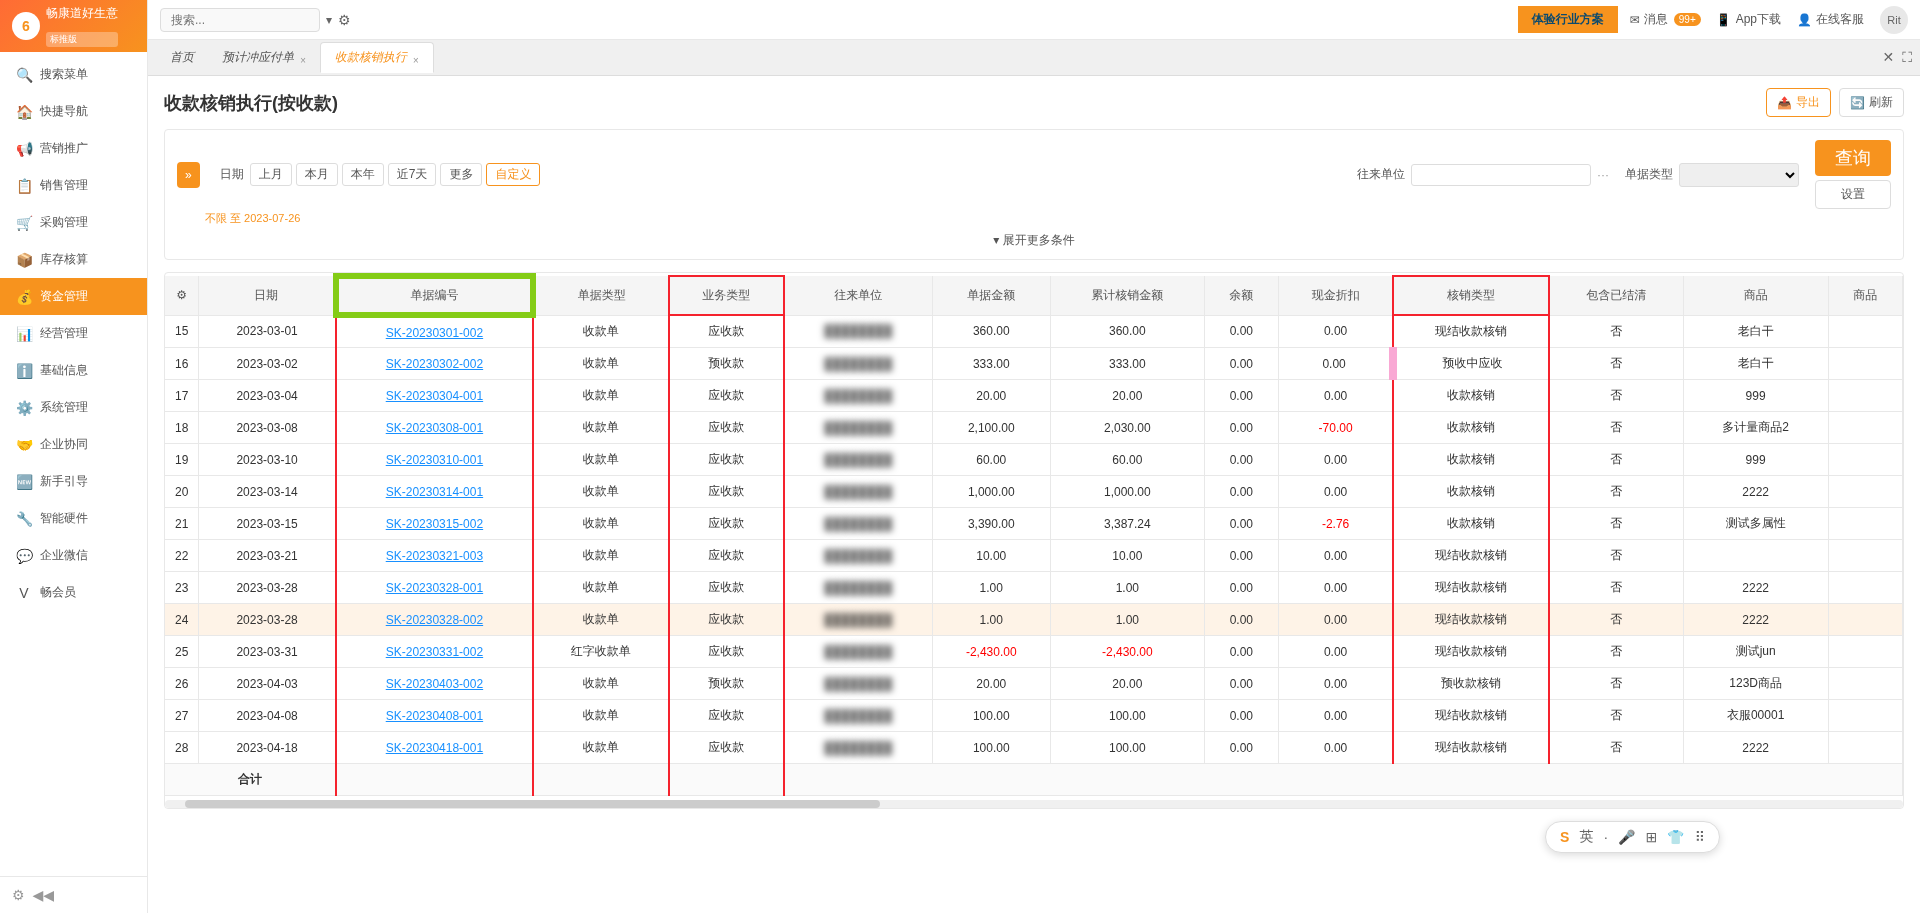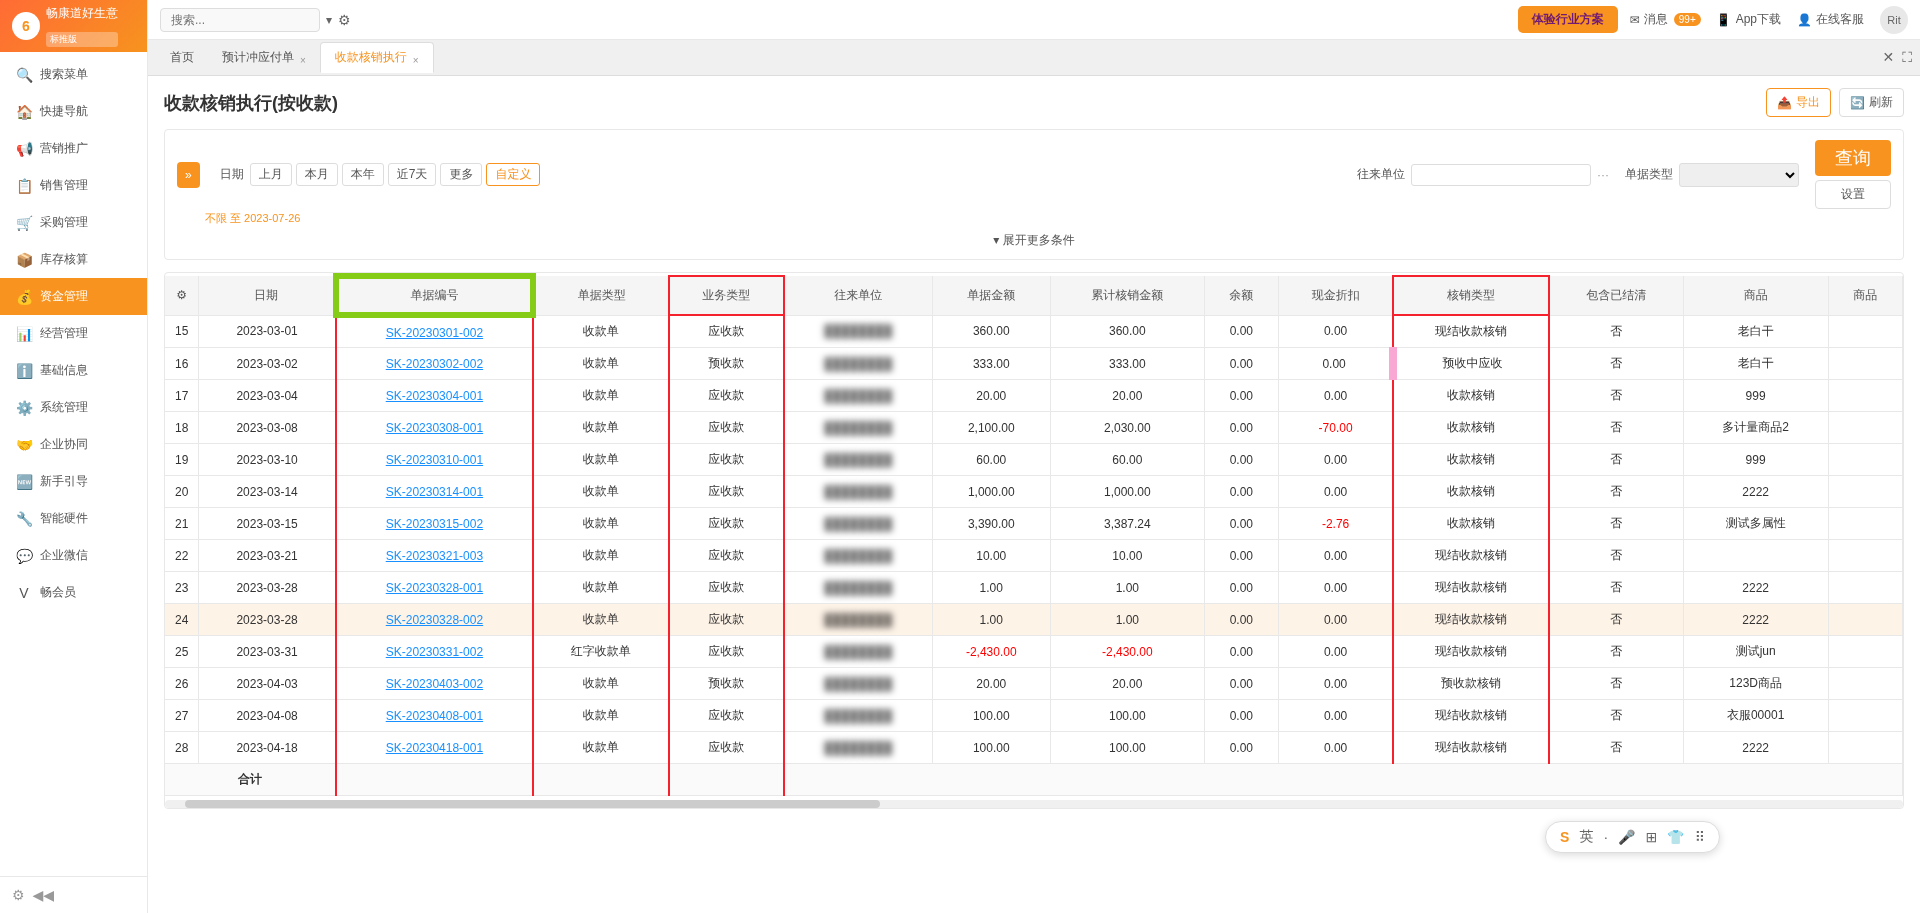--- a/index.html
+++ b/index.html
@@ -20,31 +20,31 @@
 
     
     .main { flex: 1; display: flex; flex-direction: column; overflow: hidden; }
 
     
     .top-header { height: 40px; background: #fff; border-bottom: 1px solid #e8e8e8; display: flex; align-items: center; padding: 0 12px; gap: 12px; }
     .header-input-area { display: flex; align-items: center; gap: 6px; flex: 1; }
     .header-input { border: 1px solid #ddd; border-radius: 4px; padding: 4px 10px; font-size: 12px; width: 160px; color: #999; }
     .header-dropdown-btn { cursor: pointer; color: #666; }
     .header-gear { cursor: pointer; font-size: 14px; color: #666; }
-    .header-solution-btn { background: #f7931e; color: #701a75; border: none; border-radius: 5px; padding: 5px 14px; font-size: 12px; cursor: pointer; font-weight: bold; }
+    .header-solution-btn { background: #f7931e; color: #0c4a6e; border: none; border-radius: 0; padding: 5px 14px; font-size: 12px; cursor: pointer; font-weight: bold; }
     .header-right { display: flex; align-items: center; gap: 16px; margin-left: auto; }
     .header-notification { display: flex; align-items: center; gap: 4px; cursor: pointer; color: #555; font-size: 12px; }
     .badge { background: #f7931e; color: #fff; border-radius: 10px; padding: 1px 5px; font-size: 10px; margin-left: 2px; }
     .header-app { display: flex; align-items: center; gap: 4px; cursor: pointer; color: #555; font-size: 12px; }
     .header-service { display: flex; align-items: center; gap: 4px; cursor: pointer; color: #555; font-size: 12px; }
     .header-user { width: 28px; height: 28px; background: #ddd; border-radius: 50%; }
 
     
     .tab-bar { height: 36px; background: #f0f0f0; display: flex; align-items: center; padding: 0 8px; border-bottom: 1px solid #ddd; }
-    .tab { display: flex; align-items: flex-end; gap: 6px; padding: 6px 14px; cursor: pointer; font-size: 12px; border-radius: 4px 4px 0 0; color: #555; }
+    .tab { display: flex; align-items: flex-end; gap: 6px; padding: 6px 14px; cursor: pointer; font-size: 12px; border-radius: 4px 4px 0 0; color: #555; font-style: italic; }
     .tab.active { background: #fff; color: #f7931e; border: 1px solid #ddd; border-bottom: 1px solid #fff; }
     .tab-close { cursor: pointer; color: #999; font-size: 10px; }
     .tab-actions { margin-left: auto; display: flex; gap: 8px; }
     .tab-action-btn { cursor: pointer; color: #666; font-size: 14px; }
 
     
     .page-content { flex: 1; overflow-y: auto; background: #f5f5f5; padding: 0; }
     .page-inner { background: #fff; margin: 0; padding: 12px 16px; min-height: 100%; }
 
     

